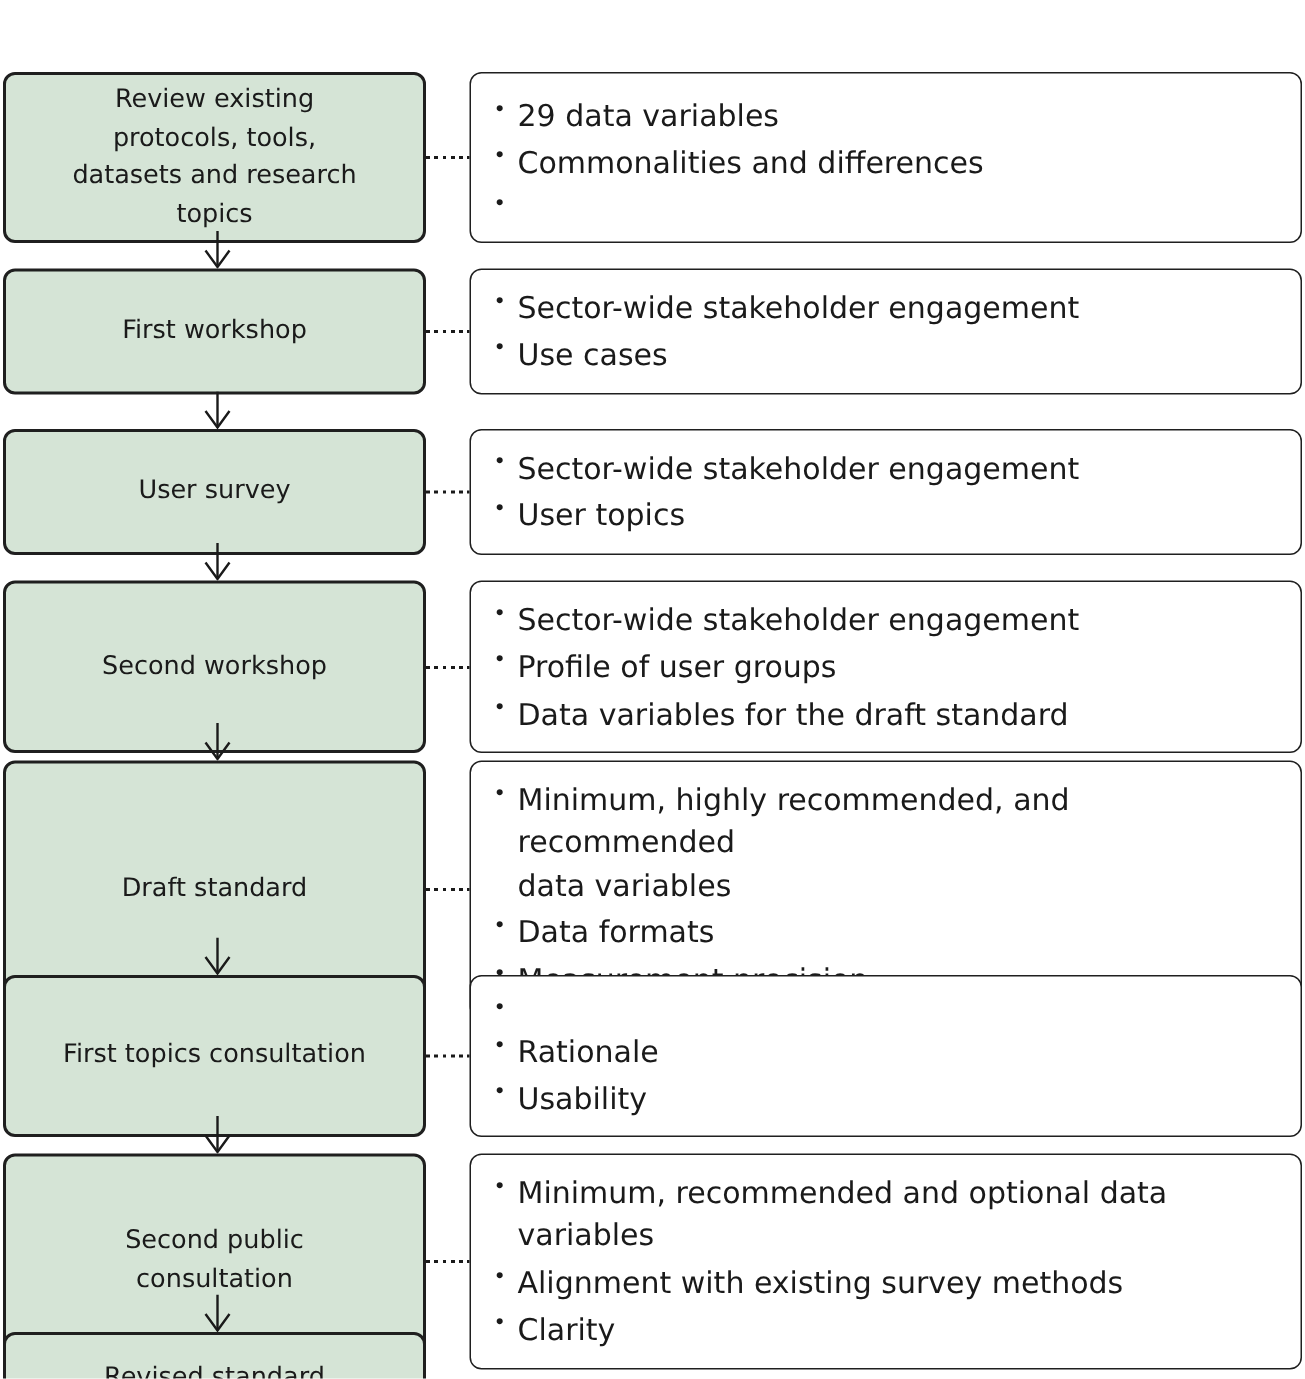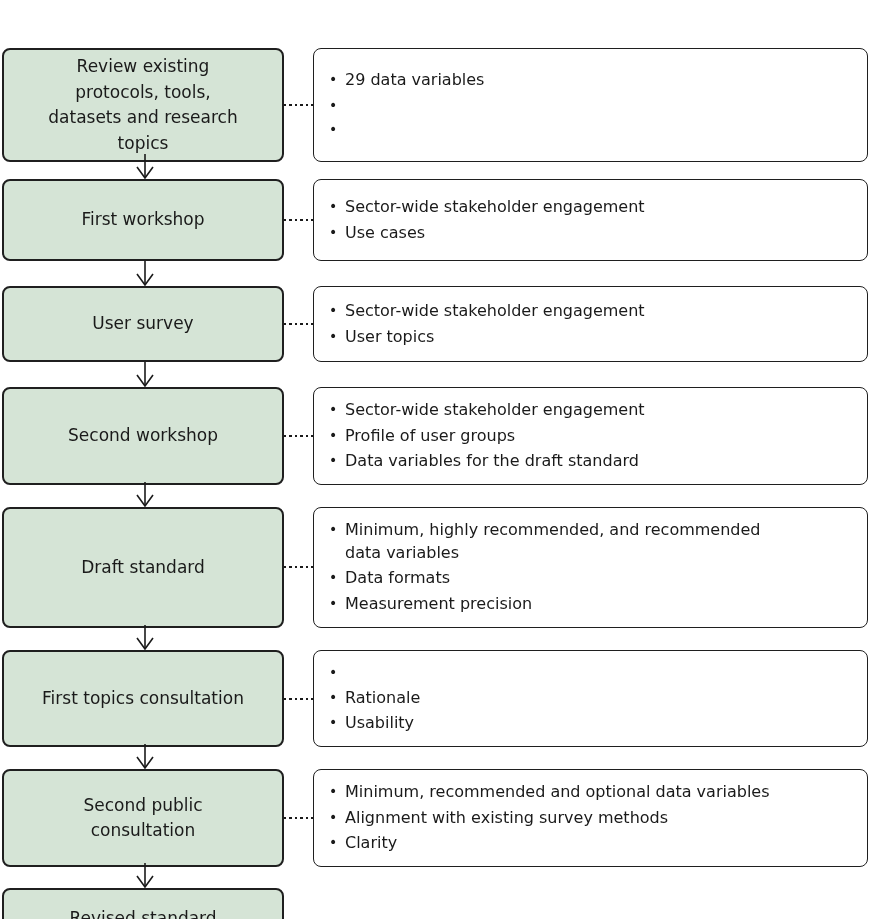--- a/index.html
+++ b/index.html
@@ -64,21 +64,21 @@
   }
   .dot {
     font-size: 14px;
     line-height: 1.55;
     width: 19px;
     flex: 0 0 19px;
     text-align: left;
     padding-left: 3px;
   }
   .li-text {
-    font-size: 16px;
+    font-size: 20px;
     line-height: 1.42;
     white-space: pre-line;
   }
   .arrow-row {
     height: 25px;
     position: relative;
   }
   .arrow-row svg { display: block; }
 </style>
 </head>
@@ -97,20 +97,21 @@
       <div class="dotted"></div>
     </div>
     <div class="detail">
       <ul>
         <li class="li">
           <span class="dot">•</span>
           <span class="li-text">29 data variables</span>
         </li>
         <li class="li">
           <span class="dot">•</span>
+          <span class="li-text">Commonalities and differences</span>
         </li>
         <li class="li">
           <span class="dot">•</span>
         </li>
       </ul>
     </div>
   </div>
 
   <div class="arrow-row">
     <svg width="284" height="25" viewBox="0 0 284 25">

